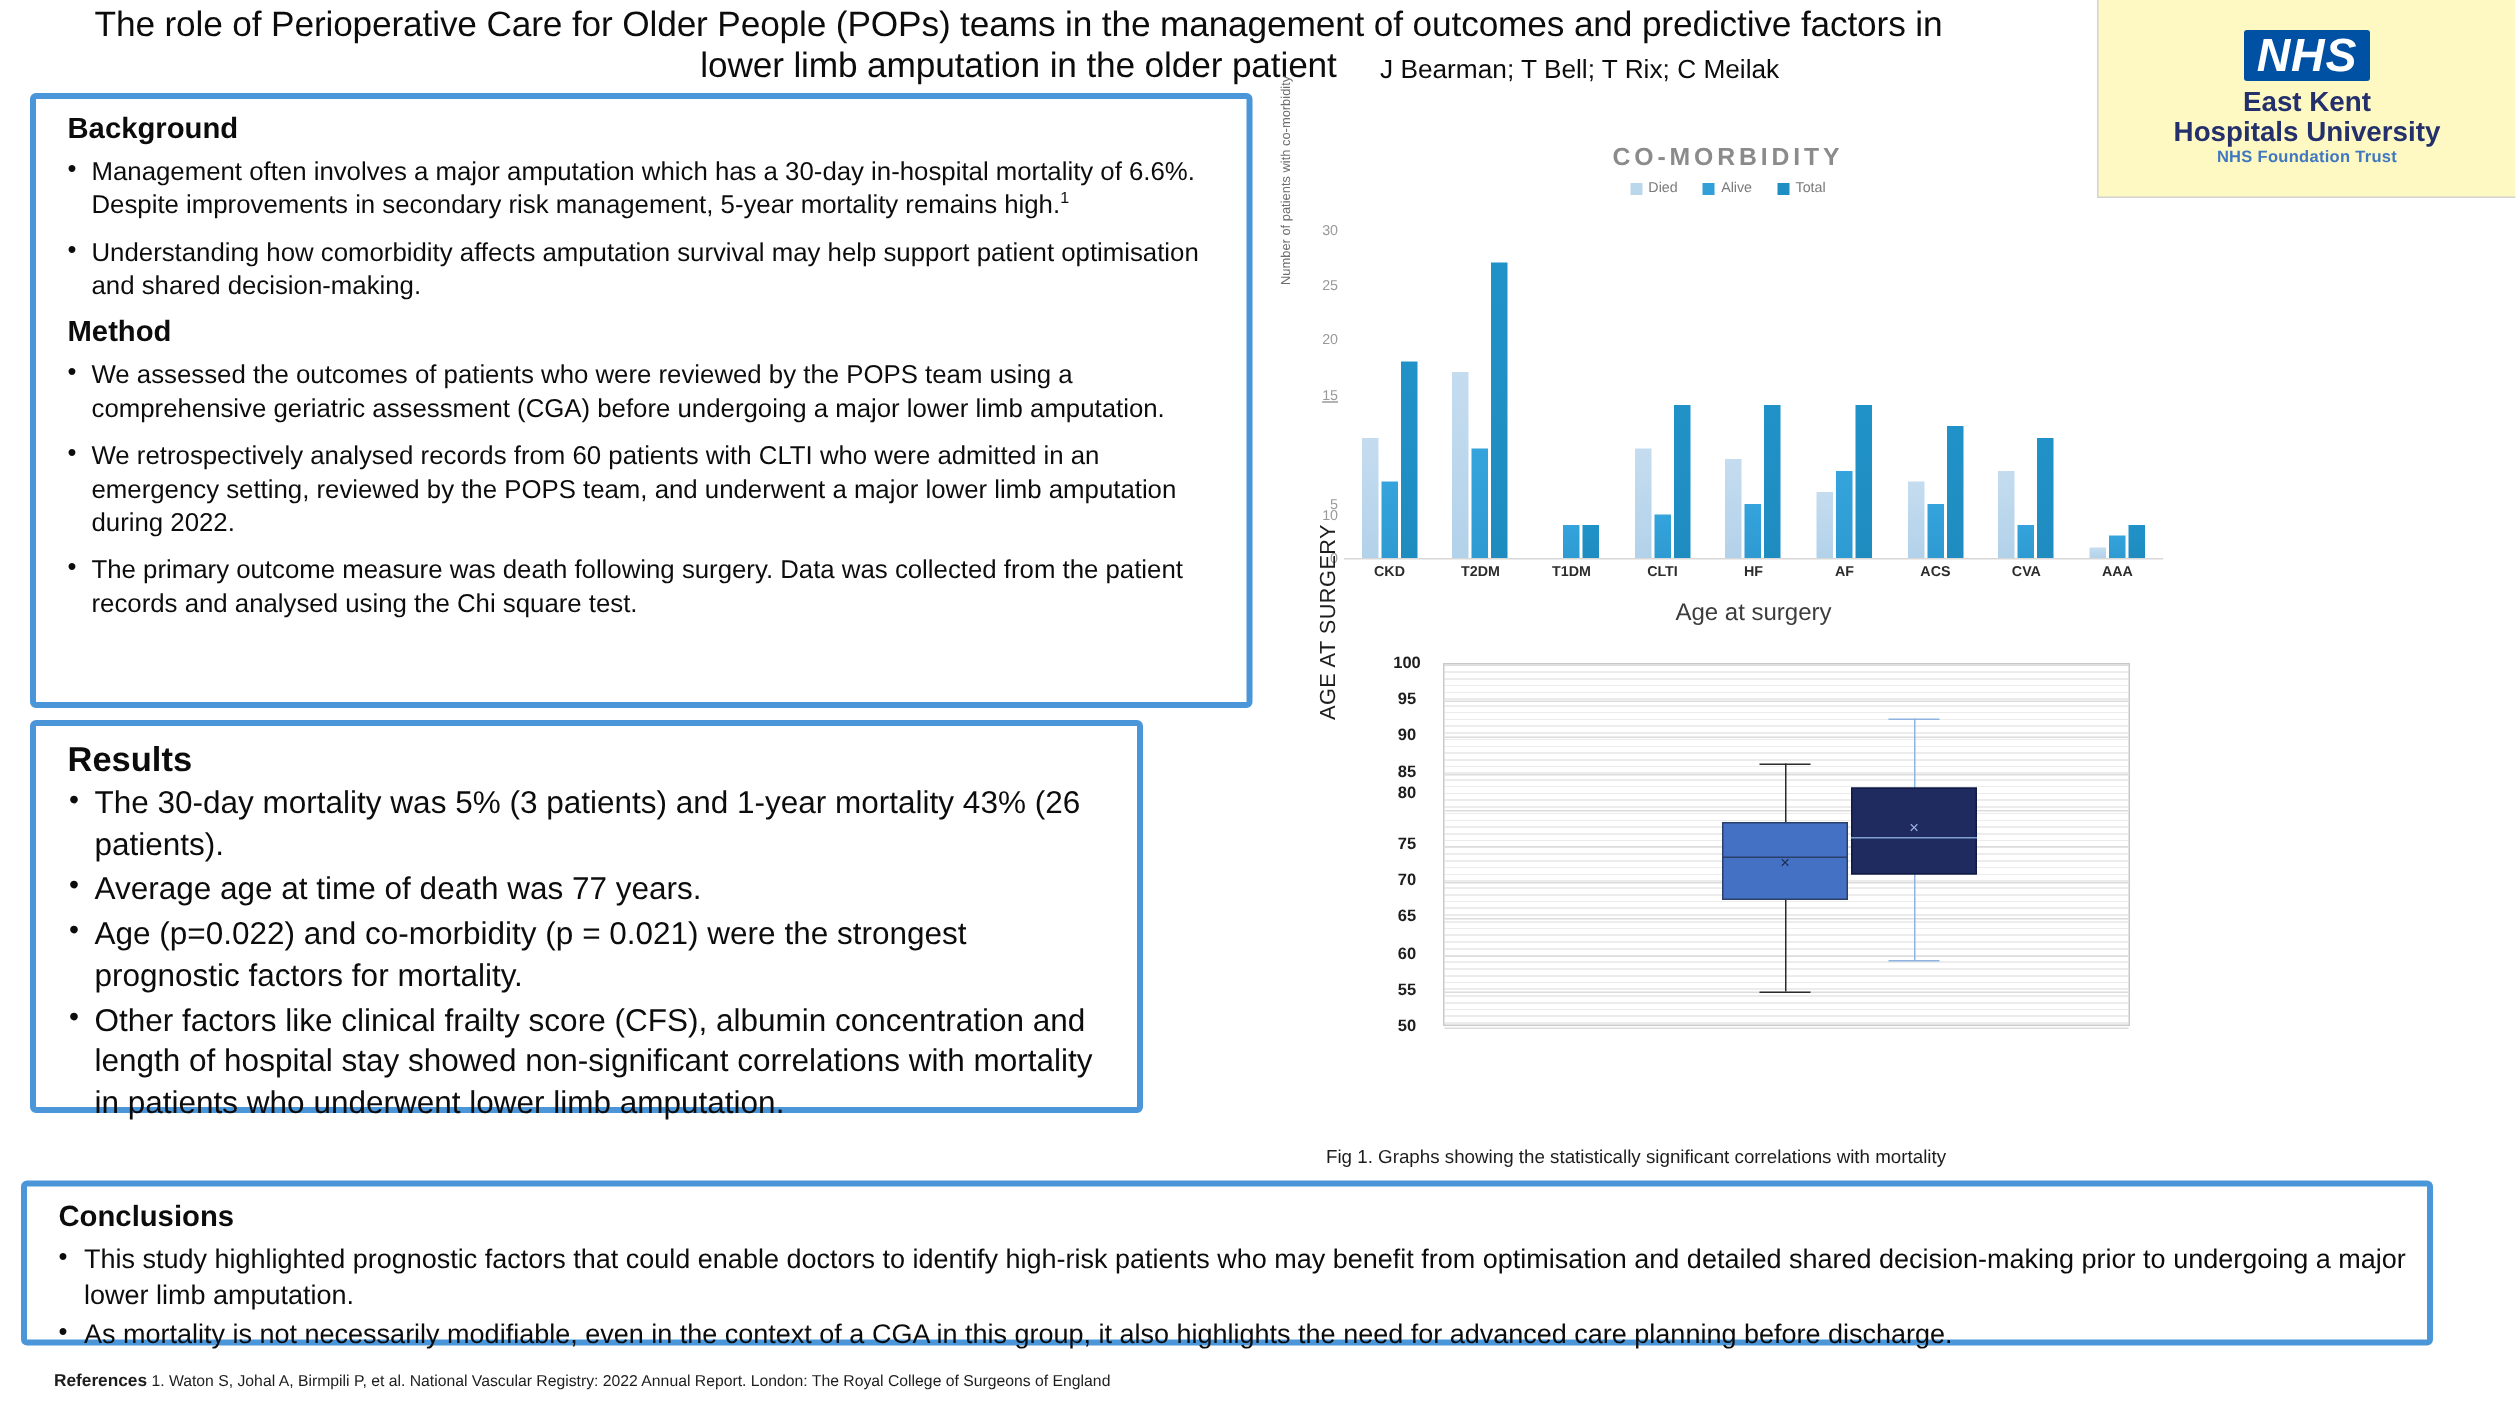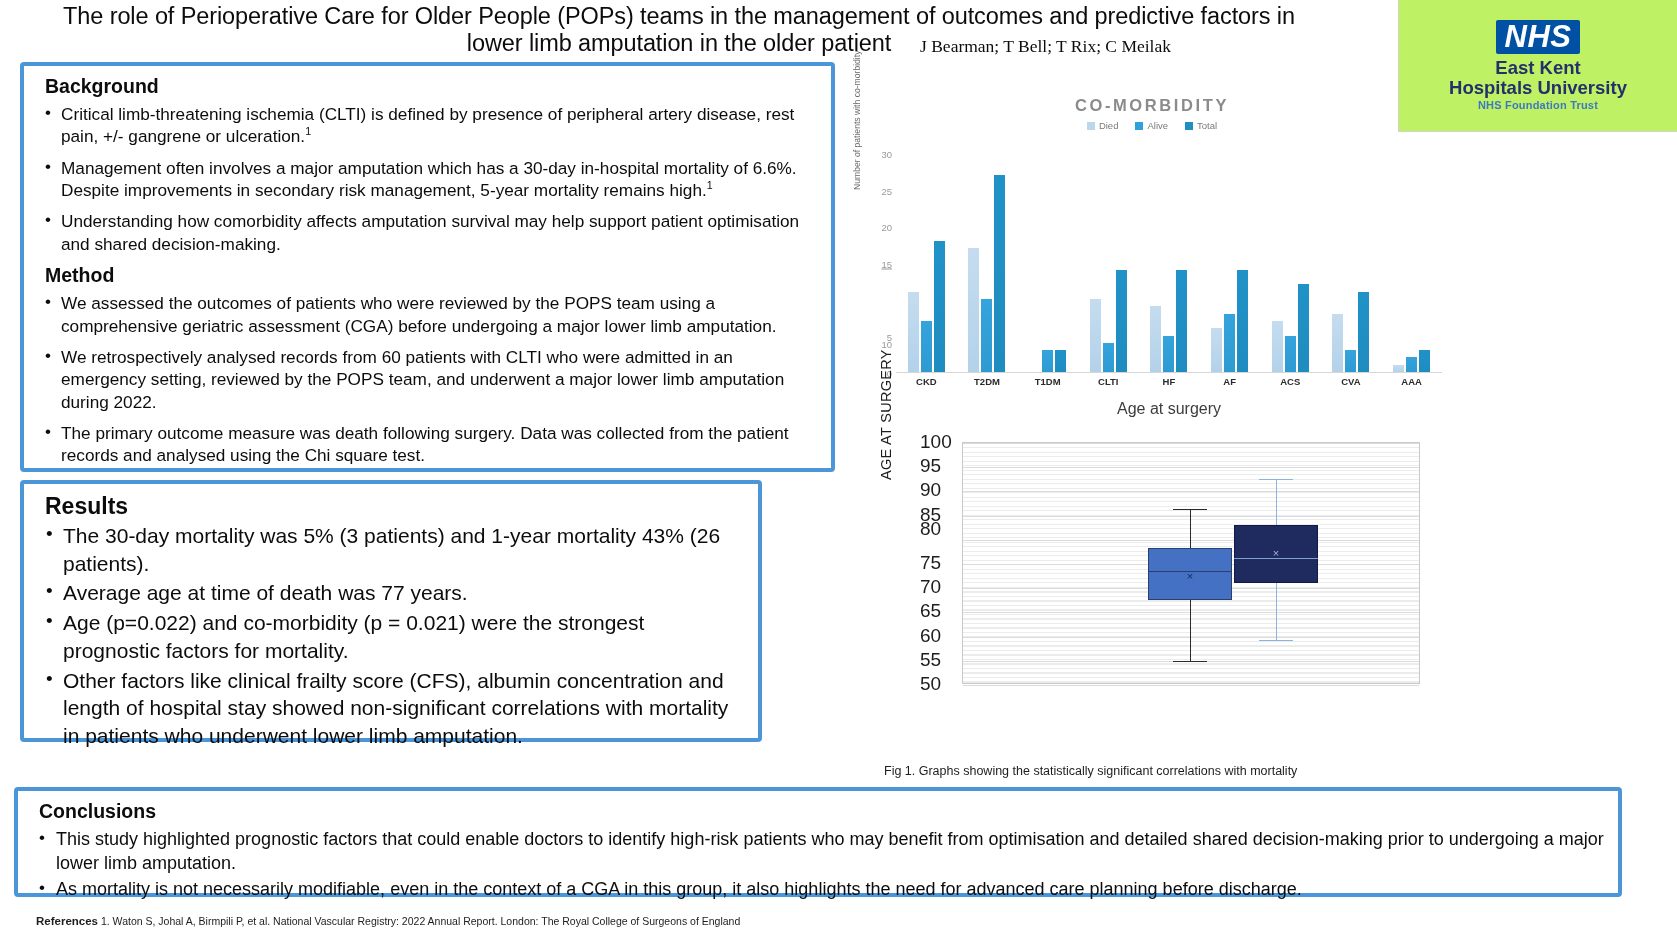--- a/index.html
+++ b/index.html
@@ -14,27 +14,27 @@
 
   
   .title {
     position: absolute; left: 34px; top: 3px; width: 1290px;
     text-align: center;
     font-size: 23.5px; line-height: 1.17; font-weight: 400;
     letter-spacing: -0.1px;
   }
   .authors {
     position: absolute; left: 920px; top: 36px; width: 400px;
-    font-size: 17.5px; font-weight: 400; font-family: Liberation Serif, serif;
+    font-size: 17.5px; font-weight: 400;
   }
   .logo-box {
     position: absolute; left: 1398px; top: 0px; width: 279px; height: 132px;
     border-left: 1px solid #d2d2d2;
     border-bottom: 1px solid #d2d2d2;
-    background: #bef264;
+    background: #fef9c3;
     display: flex; flex-direction: column;
     align-items: center; justify-content: center;
   }
   .nhs-wordmark {
     background: #0050a4; color: #fff;
     font-weight: 700; font-style: italic;
     font-size: 31px; letter-spacing: 0.5px;
     padding: 1px 9px 2px 9px; line-height: 1.0;
     border-radius: 2px;
   }
@@ -146,22 +146,22 @@
   .box-legend .swatch { width: 11px; height: 11px; }
   .boxwrap { position: relative; height: 242px; margin-left: 62px; }
   .boxgrid {
     position: absolute; left: 0; top: 0; right: 0; bottom: 0;
     border: 1px solid #c9c9c9; background: #fff;
     background-image: repeating-linear-gradient(
       to bottom, #ececec 0 1px, transparent 1px 4.5px);
   }
   .gridline-major { position: absolute; left: 0; right: 0; height: 1px; background: #dcdcdc; }
   .b-tick {
-    position: absolute; left: -42px; width: 36px; text-align: left;
-    font-size: 19px; color: #1d1d1d; transform: translateY(-50%);
+    position: absolute; left: -42px; width: 36px; text-align: center;
+    font-size: 11px; color: #1d1d1d; transform: translateY(-50%); font-weight: bold;
   }
   .by-title {
     position: absolute; left: -84px; top: 38px;
     font-size: 14.5px; color: #1d1d1d; letter-spacing: 0.3px;
     transform: rotate(-90deg); transform-origin: left top; white-space: nowrap;
   }
   .boxgroup { position: absolute; top: 0; bottom: 0; }
   .whisker-line { position: absolute; width: 1px; left: 50%; }
   .cap { position: absolute; height: 1px; left: 50%; transform: translateX(-50%); }
   .ibox { position: absolute; left: 0; right: 0; }
@@ -193,21 +193,20 @@
   <div class="logo-box">
     <div class="nhs-wordmark">NHS</div>
     <div class="trust-l1">East Kent</div>
     <div class="trust-l2">Hospitals University</div>
     <div class="trust-l3">NHS Foundation Trust</div>
   </div>
 
   <div class="panel" id="panel-bg">
     <div class="sect-head">Background</div>
     <ul class="bullets">
-      <li><span>Critical limb-threatening ischemia (CLTI) is defined by presence of peripheral artery disease, rest pain, +/- gangrene or ulceration.</span><sup>1</sup></li>
       <li><span>Management often involves a major amputation which has a 30-day in-hospital mortality of 6.6%. Despite improvements in secondary risk management, 5-year mortality remains high.</span><sup>1</sup></li>
       <li>Understanding how comorbidity affects amputation survival may help support patient optimisation and shared decision-making.</li>
     </ul>
     <div class="sect-head">Method</div>
     <ul class="bullets">
       <li>We assessed the outcomes of patients who were reviewed by the POPS team using a comprehensive geriatric assessment (CGA) before undergoing a major lower limb amputation.</li>
       <li>We retrospectively analysed records from 60 patients with CLTI who were admitted in an emergency setting, reviewed by the POPS team, and underwent a major lower limb amputation during 2022.</li>
       <li> The primary outcome measure was death following surgery. Data was collected from the patient records and analysed using the Chi square test.</li>
     </ul>
   </div>

